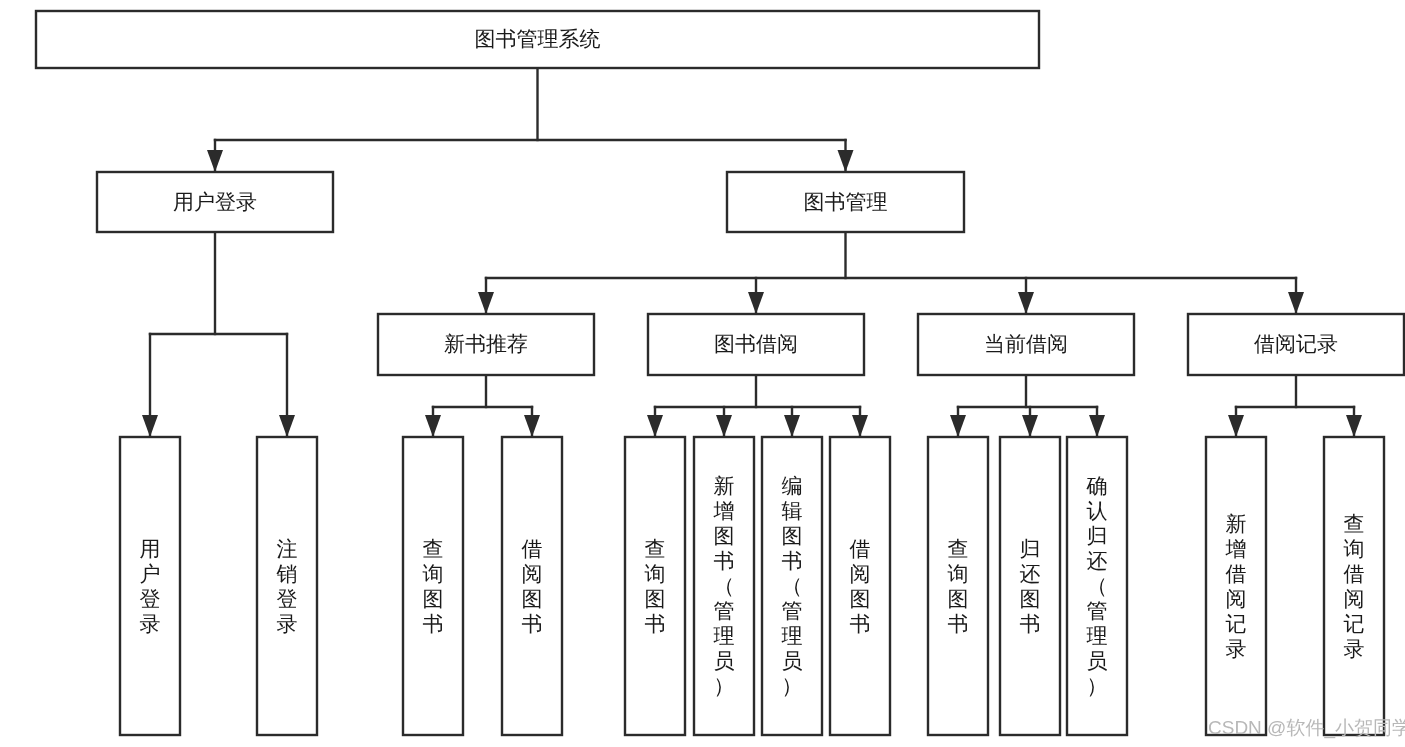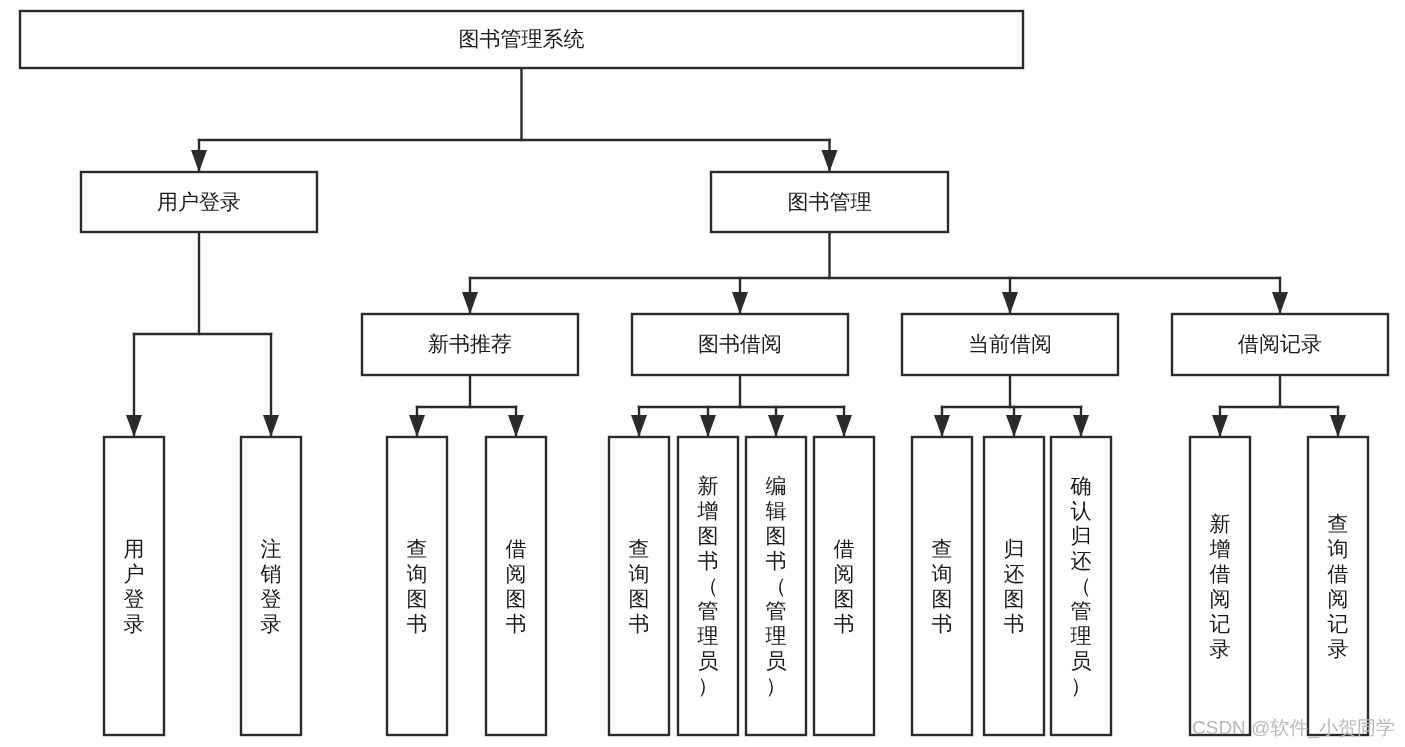--- a/index.html
+++ b/index.html
@@ -11,20 +11,21 @@
     width: 1405px;
     height: 747px;
     font-family: "Liberation Sans", "DejaVu Sans", sans-serif;
     overflow: hidden;
     position: relative;
   }
   #diagram-root {
     position: relative;
     width: 1297px;
     height: 747px;
+    margin-left: 16px;
   }
   svg#flowchart {
     position: absolute;
     top: 0;
     left: 0;
     width: 1405px;
     height: 747px;
     display: block;
   }
   .node-box {

